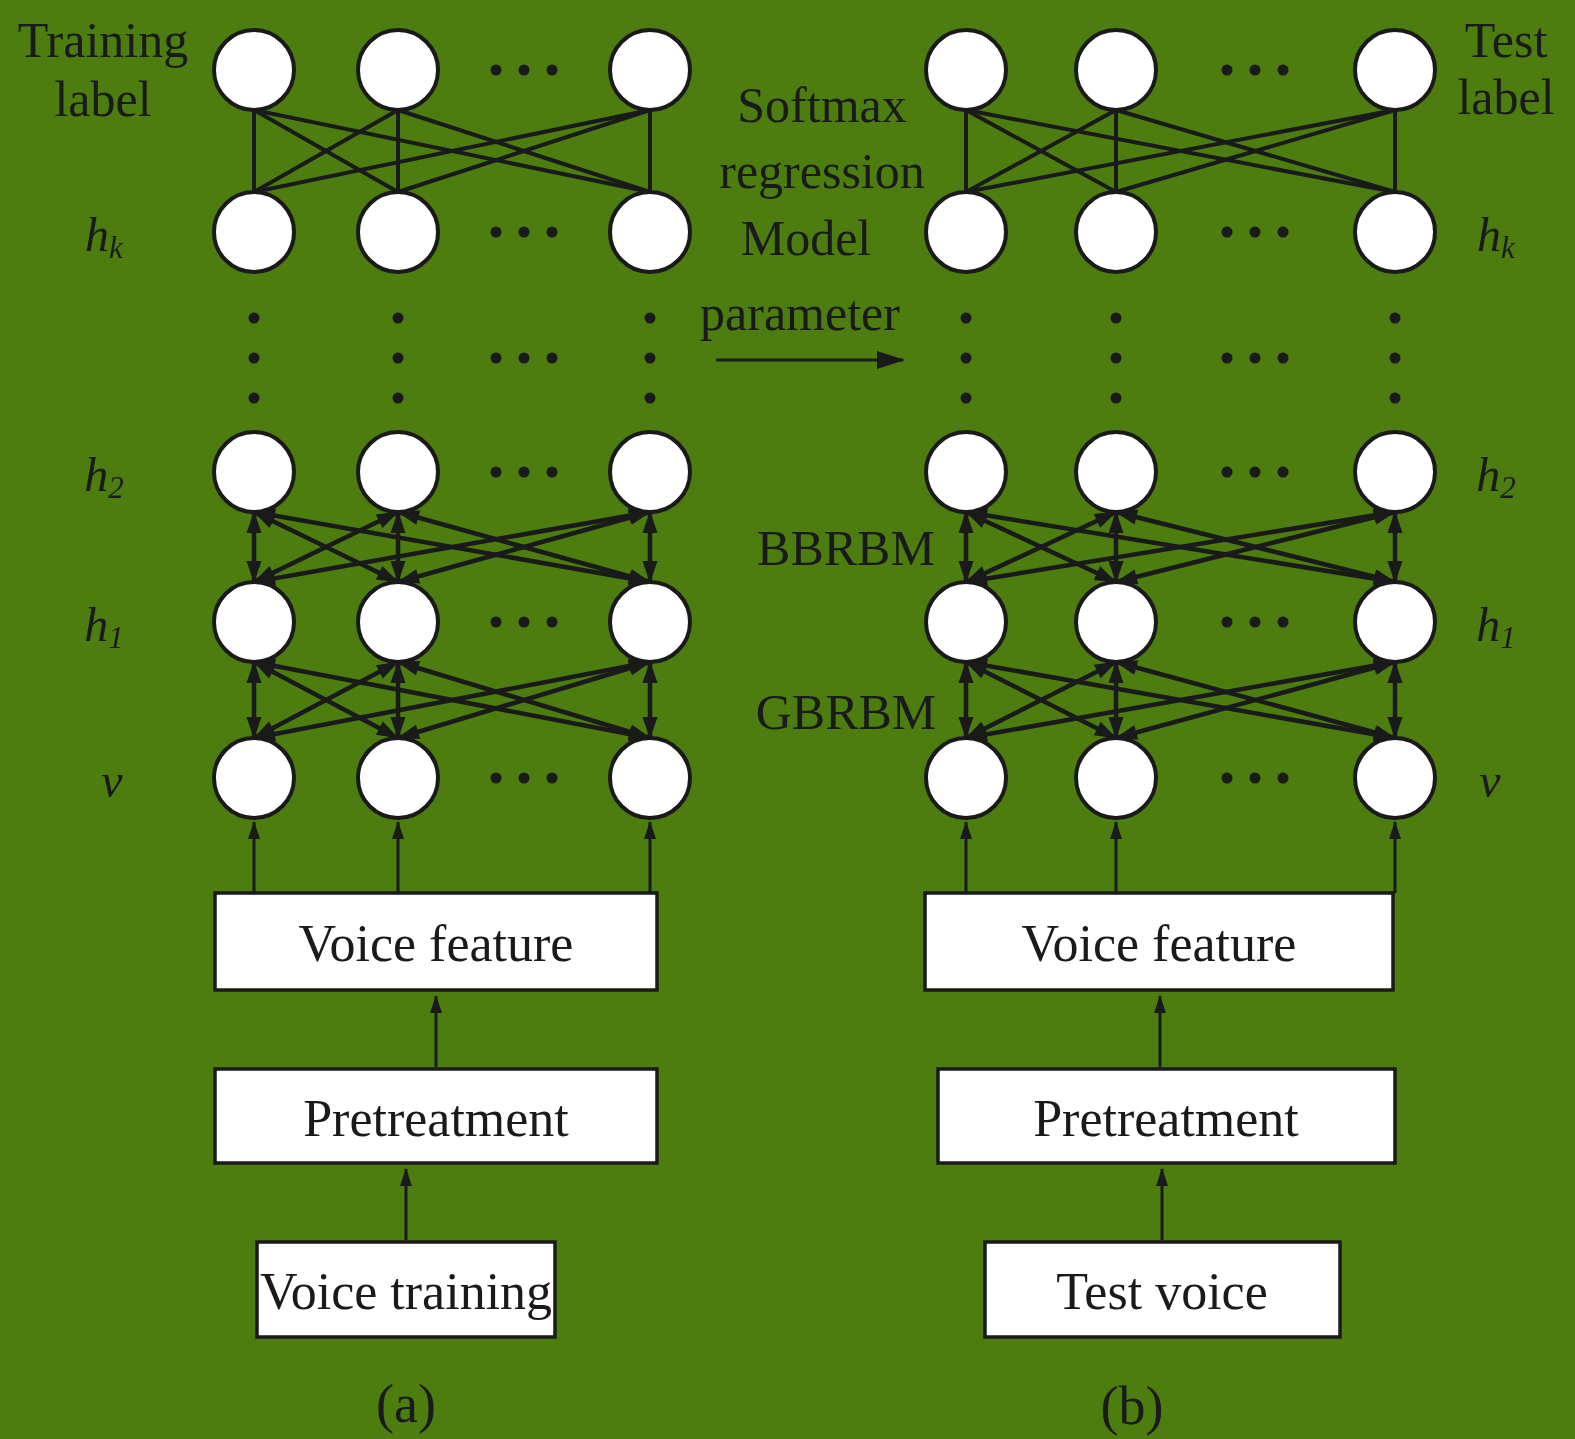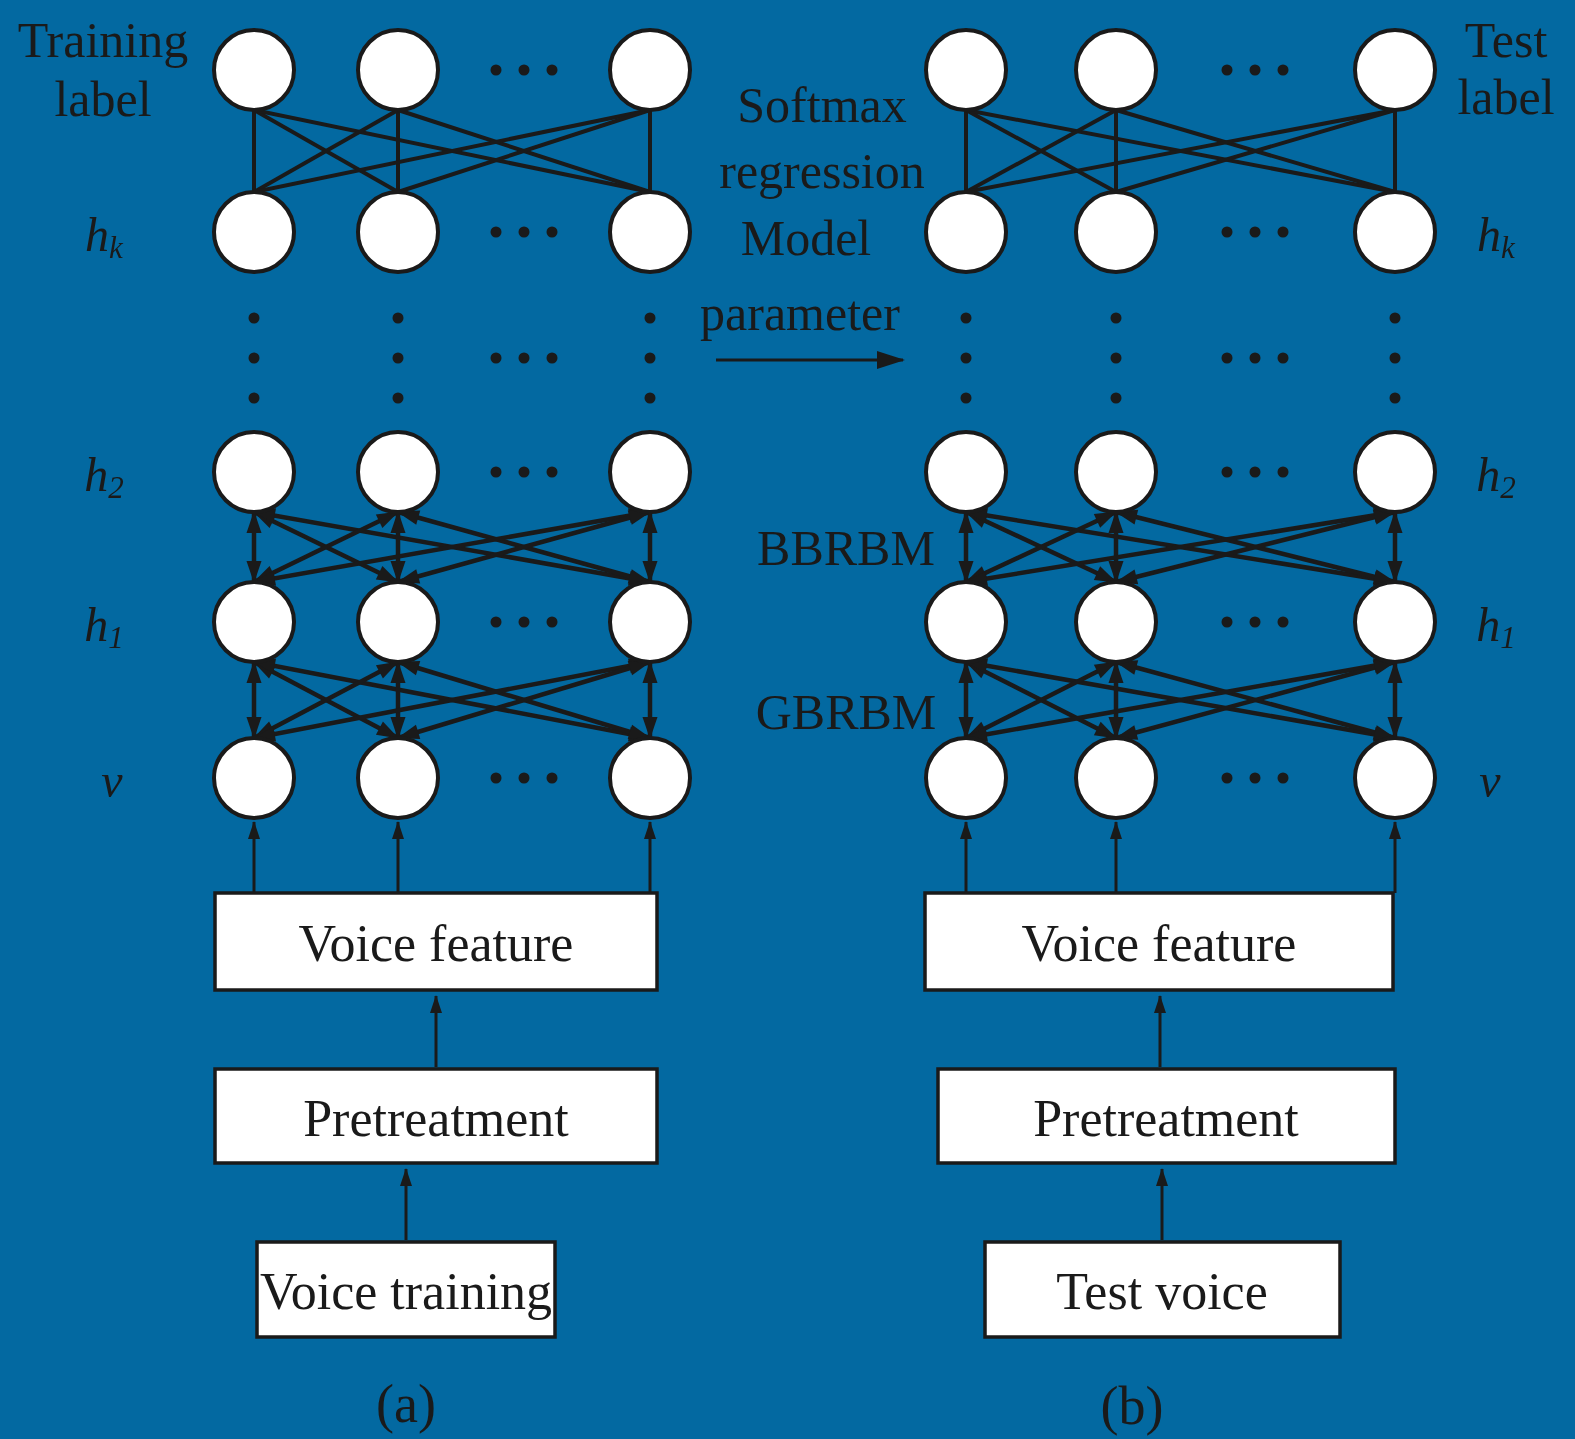--- a/index.html
+++ b/index.html
@@ -1,16 +1,16 @@
 <!DOCTYPE html>
 <html><head>
 <meta charset="utf-8">
 <style>
   html,body{margin:0;padding:0;background:#ffffff;}
-  .stage{width:1575px;height:1439px;background:#0369a1;position:relative;overflow:hidden;}
+  .stage{width:1575px;height:1439px;background:#4d7c0f;position:relative;overflow:hidden;}
   svg{display:block;}
   svg text{font-family:"Liberation Serif","DejaVu Serif",serif;fill:#1a1a1a;}
   .ctr{text-anchor:middle;dominant-baseline:central;}
   .tl{font-size:50px;}
   .bx{font-size:52px;}
   .cap{font-size:54px;}
   .lyr{font-size:48px;font-style:italic;}
   .sub{font-size:31px;}
   marker path{fill:#1a1a1a;stroke:none;}
   rect.box{fill:#ffffff;stroke:#1a1a1a;stroke-width:3.5;}

